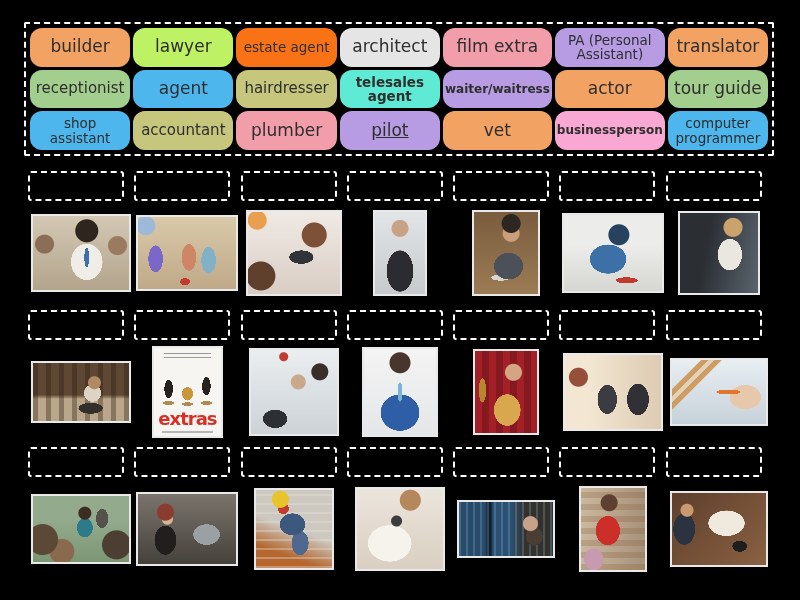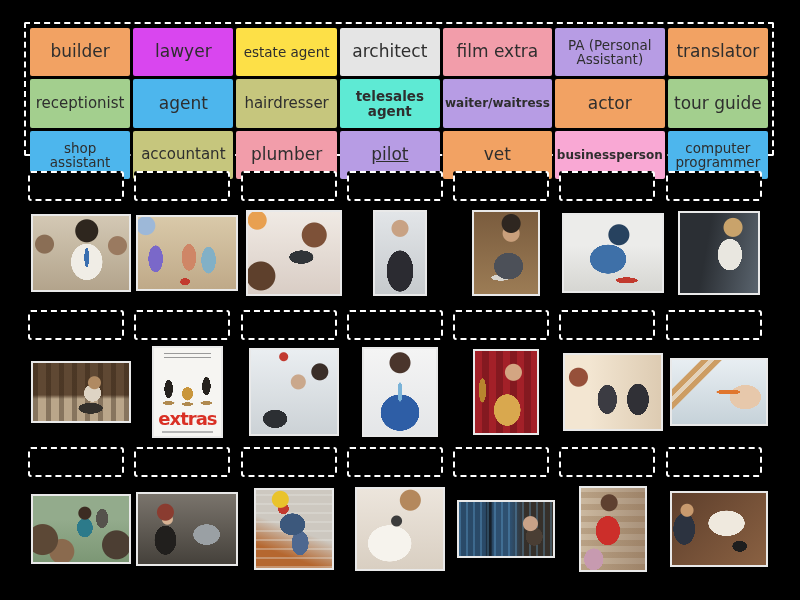--- a/index.html
+++ b/index.html
@@ -5,21 +5,21 @@
   html,body{margin:0;padding:0;background:#000;}
   .stage{position:relative;width:800px;height:600px;background:#000;overflow:hidden;
          font-family:"DejaVu Sans","Liberation Sans",sans-serif;}
 
   
   .word-bank{position:absolute;left:24px;top:22px;width:750px;height:134px;
              box-sizing:border-box;border:2px dashed #fff;border-radius:2px;
              padding:4px;display:grid;grid-template-columns:repeat(7,1fr);
              grid-template-rows:repeat(3,1fr);gap:3px;}
   .tile{display:flex;align-items:center;justify-content:center;text-align:center;
-        color:#2e2e2e;border-radius:2px;line-height:1.05;padding:10px 2px;
+        color:#2e2e2e;border-radius:12px;line-height:1.05;padding:1px 2px;
         box-sizing:border-box;cursor:grab;user-select:none;}
   .sz-l{font-size:17px;}
   .sz-ml{font-size:15px;}
   .sz-m{font-size:13.5px;}
   .sz-s{font-size:12px;font-weight:bold;}
 
   
   .band{position:absolute;left:28px;width:744px;display:grid;
         grid-template-columns:repeat(7,1fr);}
   .band-1{top:171px;}
@@ -164,22 +164,22 @@
     radial-gradient(12px 9px at 72% 74%, #1e1e1e 0 60%, rgba(0,0,0,0) 61%),
     linear-gradient(135deg,#5e3f2c,#8a6142);}
 </style>
 </head>
 <body>
 
 <div class="stage">
 
   <div class="word-bank">
     <div class="tile sz-l" style="background-color: rgb(242, 162, 99);">builder</div>
-    <div class="tile sz-l" style="background-color: #d946ef;">lawyer</div>
-    <div class="tile sz-m" style="background-color: #fde047; text-align: center;">estate agent</div>
+    <div class="tile sz-l" style="background-color: #bef264;">lawyer</div>
+    <div class="tile sz-m" style="background-color: #f97316; text-align: center;">estate agent</div>
     <div class="tile sz-l" style="background-color: #e5e5e5; text-align: center;">architect</div>
     <div class="tile sz-l" style="background-color: rgb(242, 157, 170);">film extra</div>
     <div class="tile sz-m" style="background-color: rgb(183, 156, 228);">PA (Personal Assistant)</div>
     <div class="tile sz-l" style="background-color: rgb(242, 162, 99);">translator</div>
     <div class="tile sz-ml" style="background-color: rgb(163, 207, 142);">receptionist</div>
     <div class="tile sz-l" style="background-color: rgb(77, 182, 237);">agent</div>
     <div class="tile sz-ml" style="background-color: rgb(198, 198, 125);">hairdresser</div>
     <div class="tile sz-m" style="background-color: #5eead4; font-weight: bold;">telesales agent</div>
     <div class="tile sz-s" style="background-color: rgb(183, 156, 228);">waiter/waitress</div>
     <div class="tile sz-l" style="background-color: rgb(242, 162, 99);">actor</div>

